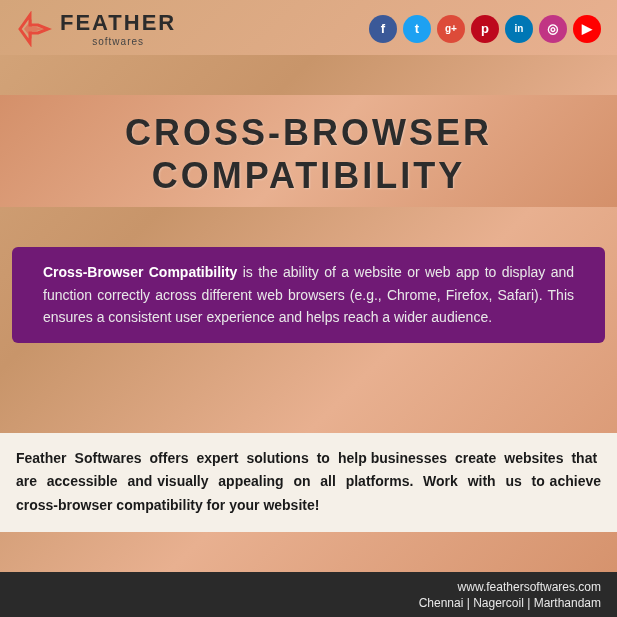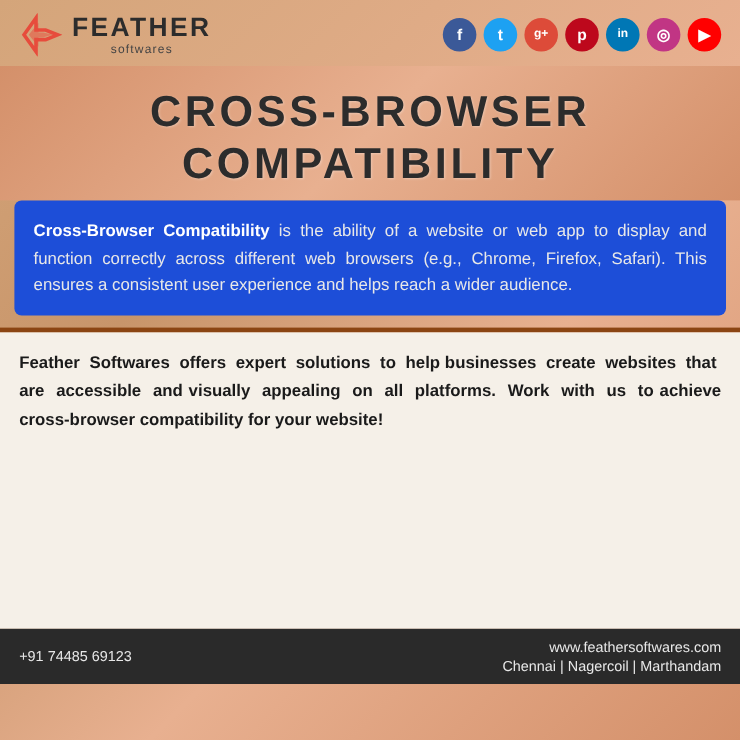--- a/index.html
+++ b/index.html
@@ -9,20 +9,21 @@
       font-family: Arial, sans-serif;
       background: linear-gradient(135deg, #d4a57a 0%, #c8956a 30%, #e8b090 60%, #d4906a 100%);
       overflow: hidden;
     }
 
     .container {
       width: 617px;
       height: 570px;
       display: flex;
       flex-direction: column;
+      gap: 40px;
     }
 
     
     .header {
       display: flex;
       align-items: center;
       justify-content: space-between;
       padding: 10px 16px 8px 16px;
       background: linear-gradient(135deg, #d4a57a 0%, #e8b090 100%);
     }
@@ -103,23 +104,23 @@
       color: #2c2c2c;
       letter-spacing: 3px;
       text-transform: uppercase;
       line-height: 1.2;
       text-shadow: 1px 1px 2px rgba(255,255,255,0.3);
     }
 
     
     .desc-box {
       margin: 0 12px 10px 12px;
-      background: #1d4ed8;
+      background: #701a75;
       border-radius: 6px;
-      padding: 14px 16px;
+      padding: 14px 31px;
     }
 
     .desc-text {
       color: #e8e8e8;
       font-size: 14px;
       line-height: 1.6;
       text-align: justify;
       font-weight: 500;
     }
 
@@ -228,21 +229,20 @@
   <div class="divider"></div>
 
   <div class="info-section">
     <p class="info-text">
       <strong>Feather&nbsp; Softwares&nbsp; offers&nbsp; expert&nbsp; solutions&nbsp; to&nbsp; help businesses&nbsp; create&nbsp; websites&nbsp; that&nbsp; are&nbsp; accessible&nbsp; and visually&nbsp; appealing&nbsp; on&nbsp; all&nbsp; platforms.&nbsp; Work&nbsp; with&nbsp; us&nbsp; to achieve cross-browser compatibility for your website!</strong>
     </p>
   </div>
 
   <div class="footer">
     <div class="footer-left">
-      <span class="footer-text">+91 74485 69123</span>
     </div>
     <div class="footer-right">
       <span class="footer-text">www.feathersoftwares.com</span>
       <span class="footer-text">Chennai | Nagercoil | Marthandam</span>
     </div>
   </div>
 
 </div>
 
 </body></html>

